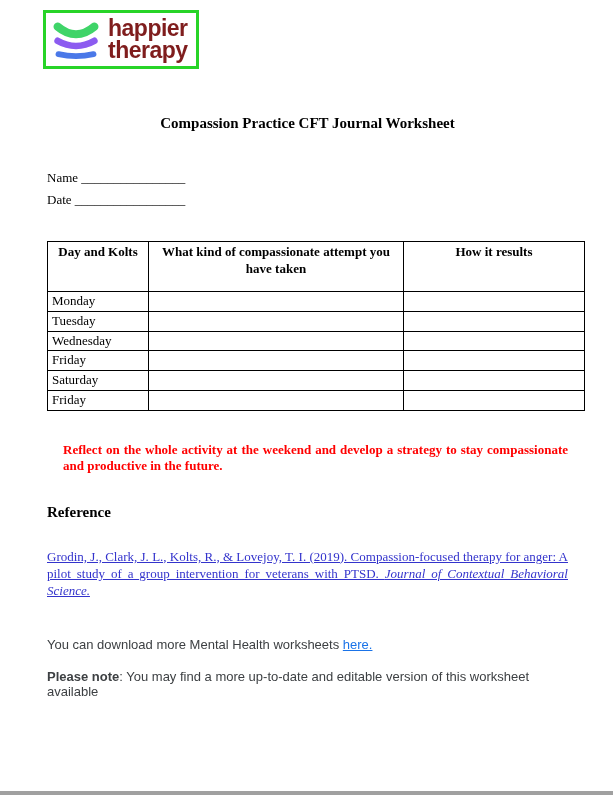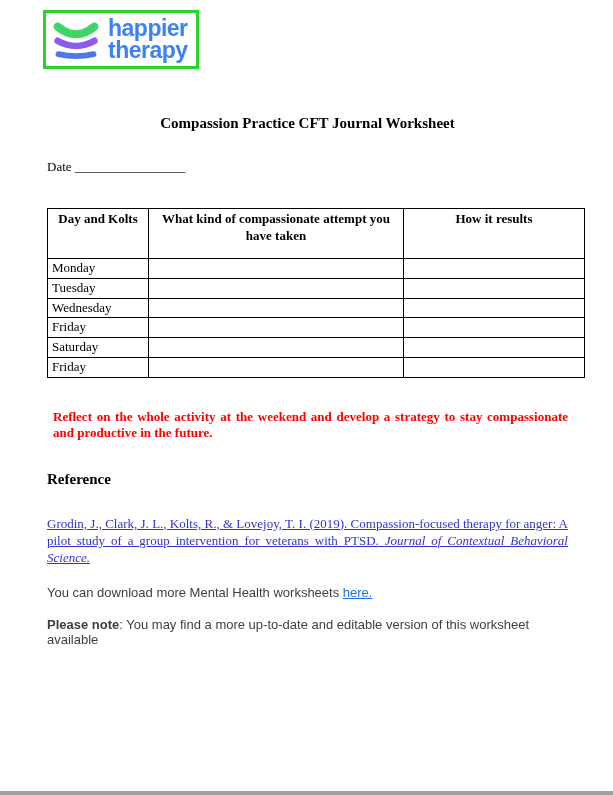--- a/index.html
+++ b/index.html
@@ -23,35 +23,35 @@
     padding: 2px 8px 2px 5px;
     margin: 10px 0 0 -4px;
     height: 49px;
   }
   .logo-text {
     font-family: "Liberation Sans", sans-serif;
     font-weight: bold;
     font-size: 23px;
     line-height: 0.92;
     letter-spacing: -0.5px;
-    color: #3b82f6;
+    color: #7f1d1d;
   }
 
   
   .title {
     font-size: 15px;
     font-weight: bold;
     text-align: center;
     margin: 46px 0 0 0;
   }
 
   
   .field { font-size: 13px; margin: 0; }
   .field-name { margin-top: 38px; }
-  .field-date { margin-top: 27px; }
+  .field-date { margin-top: 6px; }
 
   
   table.journal {
     border-collapse: collapse;
     width: 522px;
     margin-top: 33px;
     table-layout: fixed;
   }
   table.journal th, table.journal td {
     border: 1px solid #000;
@@ -64,21 +64,21 @@
     padding: 2px 2px 13px 2px;
     line-height: 1.3;
   }
   table.journal td { padding: 1px 4px 2px 4px; height: 15px; line-height: 1.22; }
   .col-day { width: 96px; }
   .col-attempt { width: 250px; margin-top: 44px; }
   .col-results { width: 176px; }
 
   
   .red-note {
-    margin: 31px 0 0 6px;
+    margin: 31px 0 0 16px;
     font-size: 13px;
     font-weight: bold;
     color: #ff0000;
     text-align: justify;
     line-height: 1.22;
   }
 
   
   .ref-heading {
     margin: 30px 0 0 0;
@@ -97,21 +97,21 @@
   .ref.second { margin-top: 27px; }
   .it { font-style: italic; }
 
   
   .sans {
     font-family: "Liberation Sans", sans-serif;
     font-size: 13px;
     color: #3d4043;
     margin: 0;
   }
-  .download-line { margin-top: 19px; }
+  .download-line { margin-top: 38px; }
   .note-line { margin-top: 17px; }
   .here-link { color: #1a73e8; text-decoration: underline; cursor: pointer; }
   .note-bold { font-weight: bold; }
 
   
   .page-edge {
     position: absolute;
     left: 0; bottom: 0;
     width: 100%; height: 4px;
     background: #a0a0a0;
@@ -129,20 +129,21 @@
       <path d="M9 42 C 22 45, 38 45, 51 42" fill="none" stroke-width="7" stroke-linecap="round" stroke="#4a78e8"></path>
     </svg>
     <div class="logo-text">
       <div>happier</div>
       <div>therapy</div>
     </div>
   </div>
 
   <h1 class="title">Compassion Practice CFT Journal Worksheet</h1>
 
+  <p class="field field-name"><span>Name</span> <span>________________</span></p>
   <p class="field field-date"><span>Date</span> <span>_________________</span></p>
 
   <table class="journal">
     <thead>
       <tr>
         <th class="col-day">Day and Kolts</th>
         <th class="col-attempt">What kind of compassionate attempt you have taken</th>
         <th class="col-results">How it results</th>
       </tr>
     </thead>

